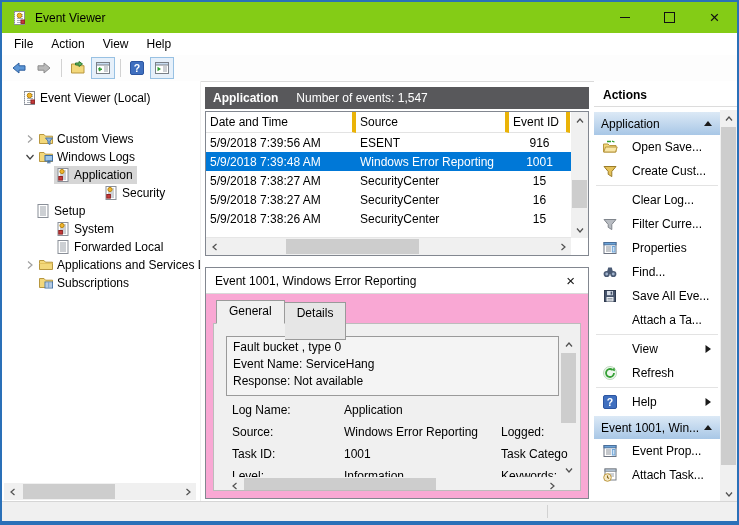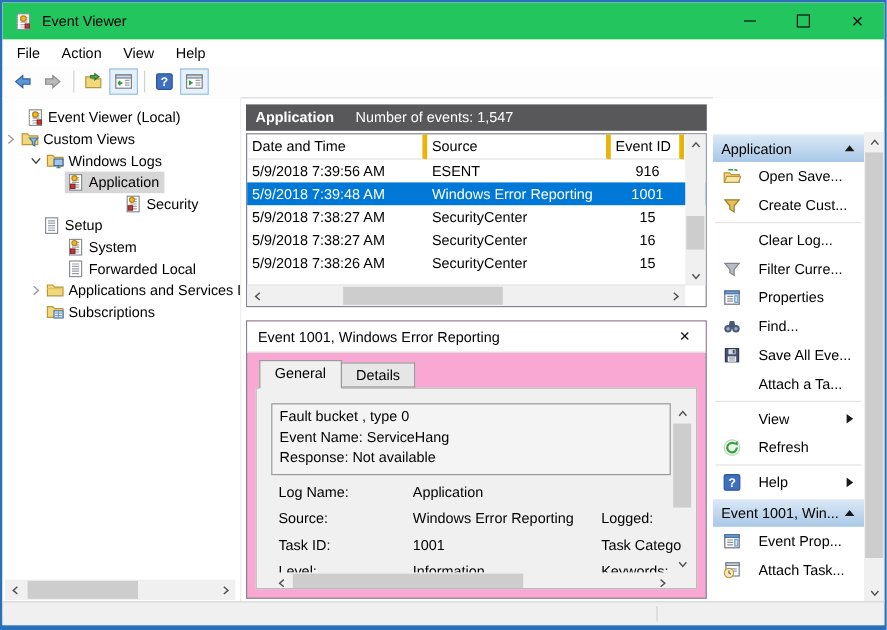--- a/index.html
+++ b/index.html
@@ -1,20 +1,20 @@
 <!DOCTYPE html>
 <html><head>
 <meta charset="utf-8">
 <style>
   html,body{margin:0;padding:0;background:#c8c8c8;}
   .window{position:relative;width:739px;height:525px;box-sizing:border-box;
     border:2px solid #2a70b8;border-bottom-width:4px;background:#fff;overflow:hidden;
     font-family:"Liberation Sans","DejaVu Sans",sans-serif;font-size:12px;color:#000;}
   
-  .titlebar{position:absolute;top:0;left:0;right:0;height:31px;background:#22c55e;display:flex;align-items:center;}
+  .titlebar{position:absolute;top:0;left:0;right:0;height:31px;background:#84cc16;display:flex;align-items:center;}
   .app-icon{width:16px;height:16px;margin-left:9px;}
   .title-text{margin-left:8px;}
   .win-btns{margin-left:auto;display:flex;height:31px;}
   .win-btn{width:45px;height:31px;display:flex;align-items:center;justify-content:center;}
   .glyph-min{width:10px;height:1px;background:#111;display:block;}
   .glyph-max{width:9px;height:9px;border:1px solid #111;display:block;}
   .glyph-close{font-size:17px;line-height:1;color:#111;}
   
   .menubar{position:absolute;top:31px;left:0;right:0;height:22px;display:flex;align-items:center;padding-left:3px;background:#fff;}
   .menu-item{padding:3px 9px;}
@@ -54,21 +54,21 @@
   .tr .td{box-sizing:border-box;padding:0 4px;white-space:nowrap;overflow:hidden;}
   .tr.selected{background:#0078d7;color:#fff;}
   
   .preview{position:absolute;top:186px;left:0;right:0;height:232px;border:1px solid #828790;background:#f9a8d4;box-sizing:border-box;}
   .pv-header{height:25px;background:#fff;display:flex;align-items:center;padding:0 9px;border-bottom:1px solid #d9d9d9;}
   .pv-title{flex:1;}
   .pv-close{font-size:15px;color:#111;padding:0 4px;}
   .pv-tabs{position:absolute;top:32px;left:10px;height:24px;z-index:2;display:flex;}
   .tab{height:23px;box-sizing:border-box;border:1px solid #9a9a9a;padding:3px 12px 0 12px;background:#e6e6e6;margin-right:0;}
   .tab.active{background:#f0f0f0;border-bottom-color:#f0f0f0;height:24px;position:relative;top:0;}
-  .tab.inactive{margin-top:2px;height:21px;border-left:none;}
+  .tab.inactive{margin-top:2px;height:38px;border-left:none;}
   .pv-box{position:absolute;left:7px;right:7px;top:55px;bottom:7px;border:1px solid #bcbcbc;background:#f0f0f0;overflow:hidden;}
   .desc-box{position:absolute;left:12px;top:12px;width:333px;height:60px;border:1px solid #9a9a9a;background:#f4f4f4;padding:2px 6px;box-sizing:border-box;line-height:17px;overflow:hidden;}
   .fields{position:absolute;left:0;top:76px;right:20px;}
   .f-row{position:relative;height:22px;}
   .f-label{position:absolute;left:18px;top:3px;}
   .f-value{position:absolute;left:130px;top:3px;white-space:nowrap;}
   .f-label2{position:absolute;left:287px;top:3px;white-space:nowrap;}
   
   .actions{position:absolute;left:592px;top:0;width:143px;height:421px;background:#fff;}
   .act-title{height:21px;line-height:21px;padding-left:9px;font-weight:bold;border-bottom:1px solid #dcdcdc;margin-top:4px;}
@@ -169,21 +169,21 @@
               <span class="icon t-icon"><svg width="16" height="16" viewBox="0 0 16 16">
                   <rect x="3.5" y="1.5" width="10" height="13" fill="#fff" stroke="#8a8f98"></rect>
                   <path d="M3.5 3 v11" stroke="#b9bfc7" stroke-dasharray="1,1"></path>
                   <path d="M6 4.5 h6 M6 6.5 h6 M6 8.5 h6 M6 10.5 h6 M6 12.5 h6" stroke="#aab0b8"></path>
                   <circle cx="8.5" cy="5.5" r="2.3" fill="#f0b52e" stroke="#b9860f"></circle>
                   <rect x="10" y="10" width="3.4" height="3.4" fill="#c83a3a" stroke="#8e2323"></rect>
                 </svg></span>
               <span>Event Viewer (Local)</span>
             </span>
           </div>
-          <div class="tree-item" style="">
+          <div class="tree-item" style="padding-left: 21px; margin-top: 23px;">
             <span class="expander"><svg width="14" height="14" viewBox="0 0 14 14">
                 <path d="M5 3.5 L9 7 L5 10.5" fill="none" stroke="#a0a0a0" stroke-width="1.2"></path>
               </svg></span>
             <span class="sel-wrap">
               <span class="icon t-icon"><svg width="16" height="16" viewBox="0 0 16 16">
                   <path d="M1.5 12.5 V3.5 H6 L7.5 5.2 H14.5 V12.5 Z" fill="#f3d87b" stroke="#b8973f"></path>
                   <path d="M7.5 7 H14.5 L12 10 V13.6 L10 12.3 V10 Z" fill="#8fb6e0" stroke="#4a76a8"></path>
                 </svg></span>
               <span>Custom Views</span>
             </span>
@@ -423,20 +423,21 @@
                 <svg width="10" height="10" viewBox="0 0 10 10">
                   <path d="M3.5 2 L7 5 L3.5 8" fill="none" stroke="#505050" stroke-width="1.2"></path>
                 </svg>
               </span>
           </div>
         </div>
       </div>
     </div>
 
     <div class="actions">
+      <div class="act-title">Actions</div>
       <div class="act-list" id="act-list">
           <div class="act-header">
             <span class="hdr-label">Application</span>
             <span class="act-collapse"><svg width="10" height="9" viewBox="0 0 10 9">
                 <path d="M1 7 L5 2 L9 7 Z" fill="#1a1a1a"></path>
               </svg></span>
           </div>
           <div class="act-item">
             <span class="icon"><svg width="16" height="16" viewBox="0 0 16 16">
                 <path d="M5 2.5 h4 M10 2.2 l2.5 0.8" stroke="#2e9e2e" stroke-width="1.3"></path>

